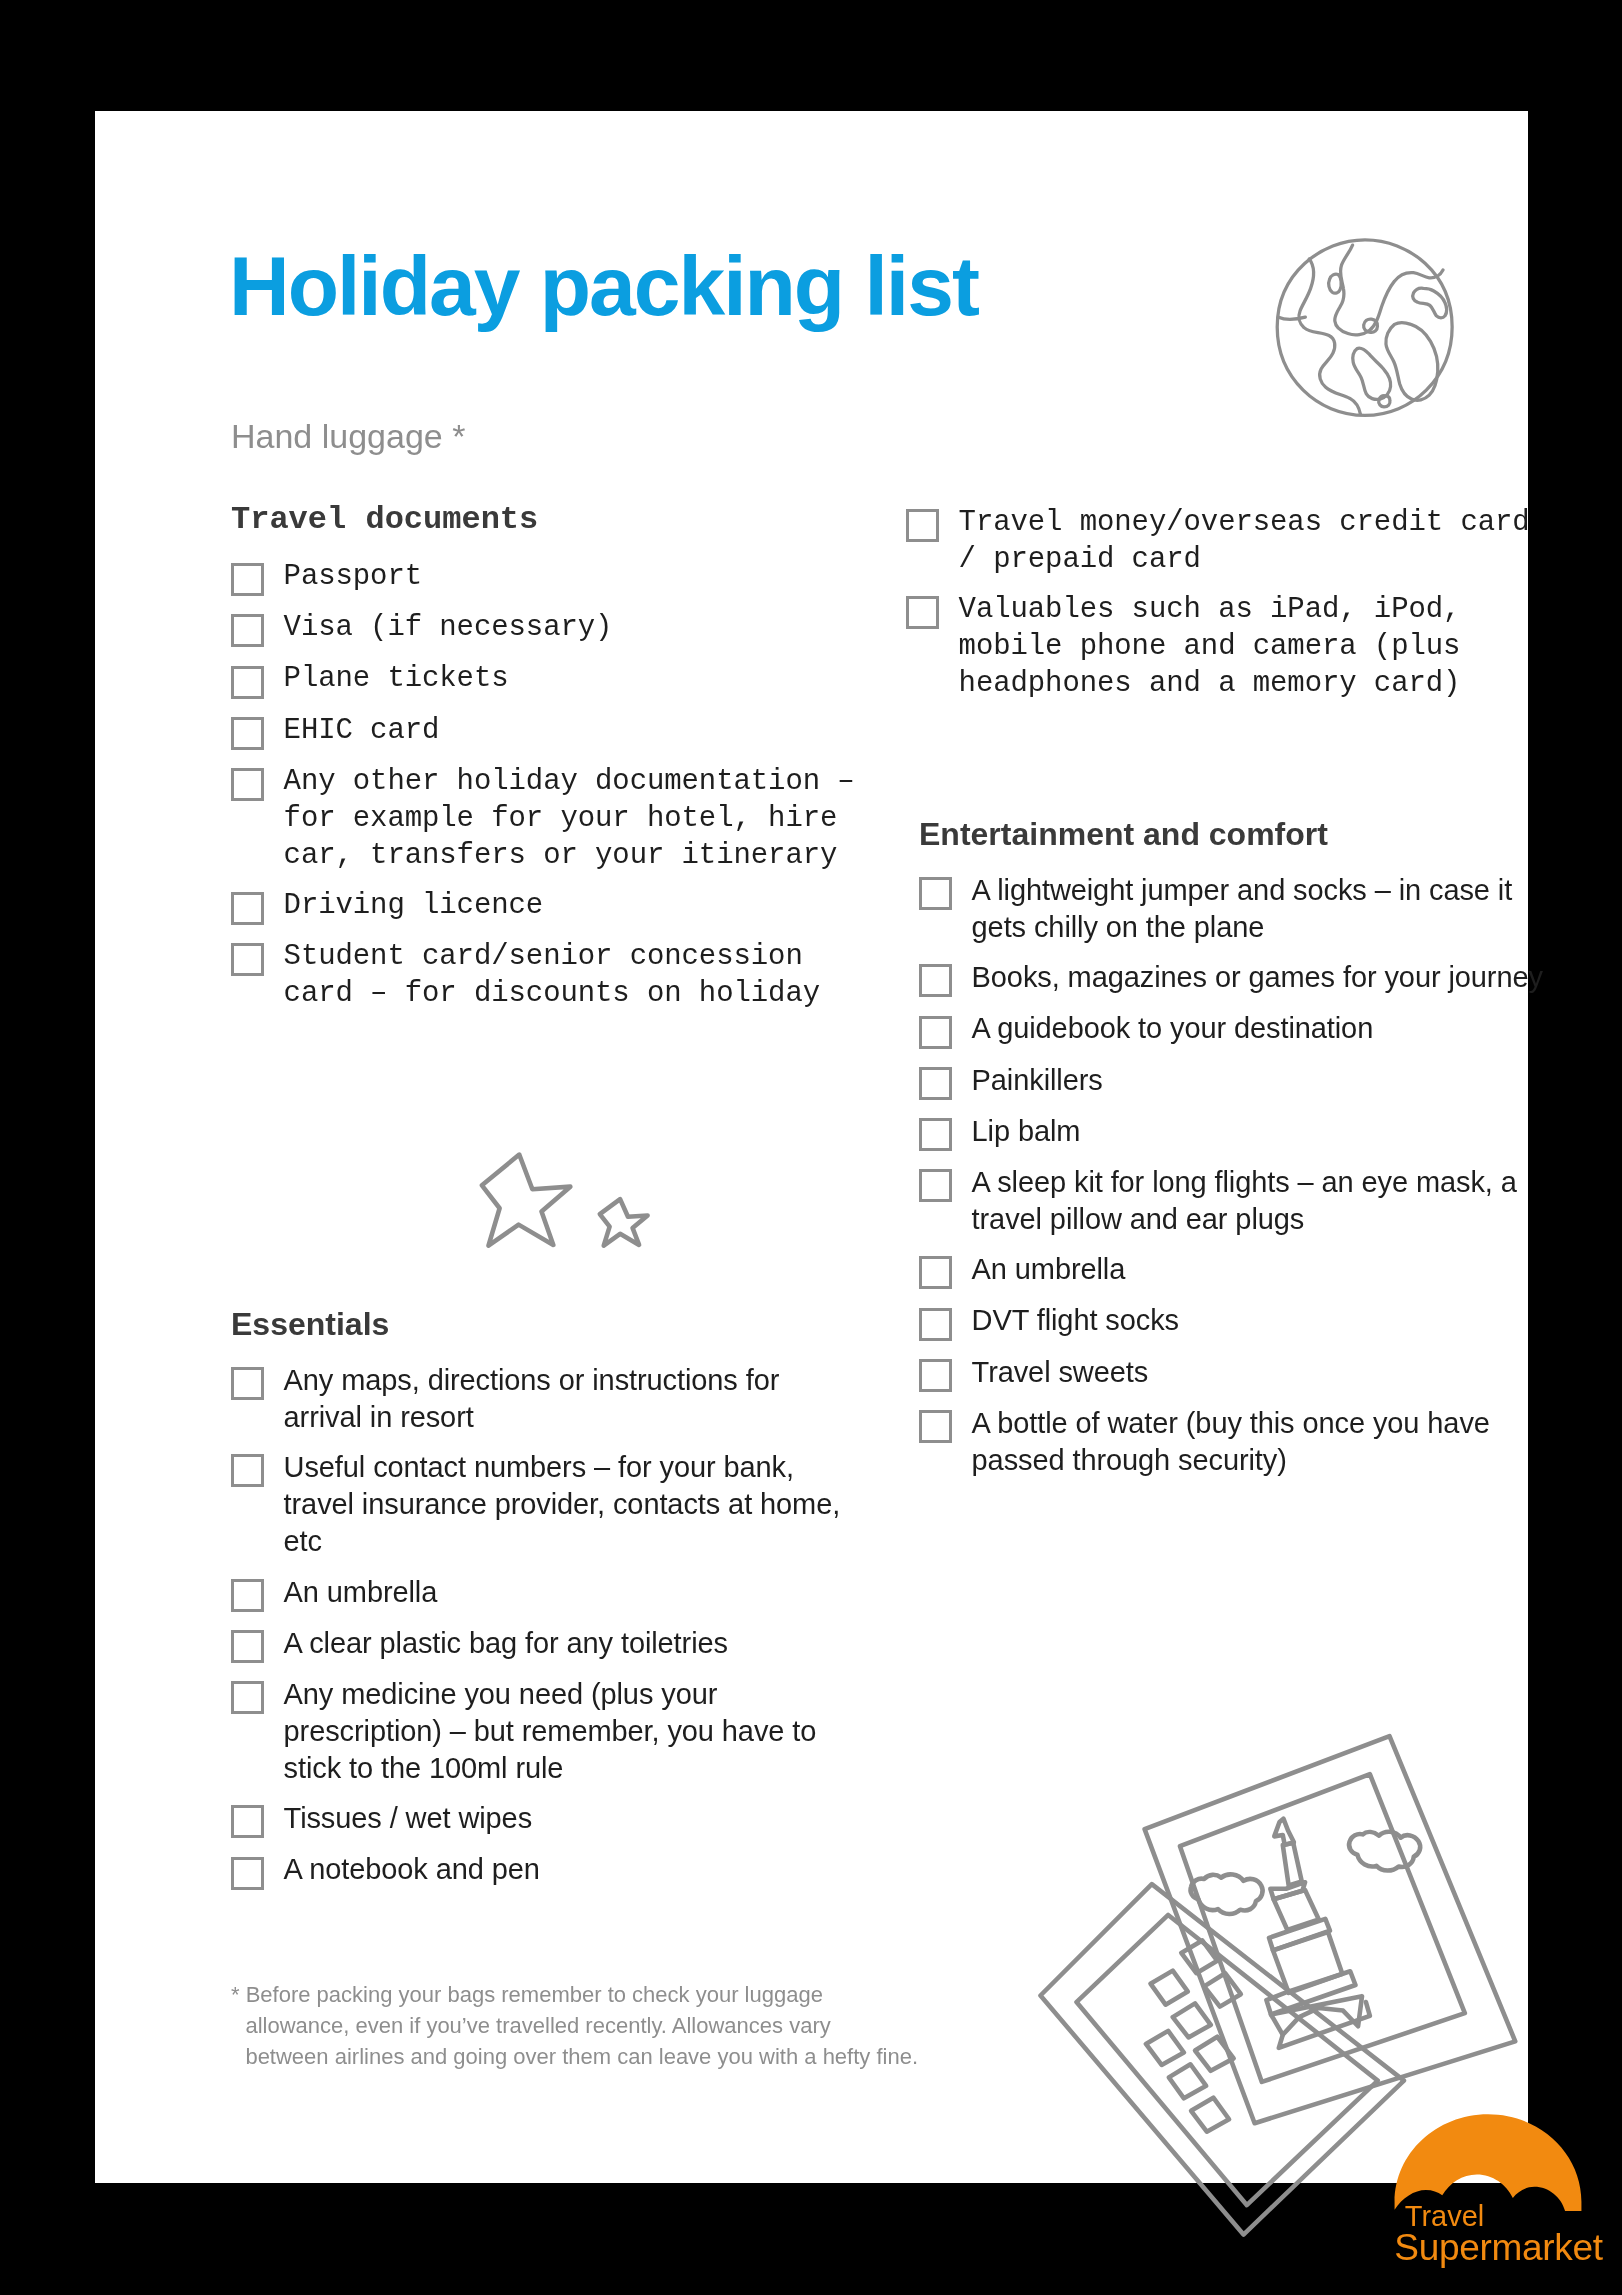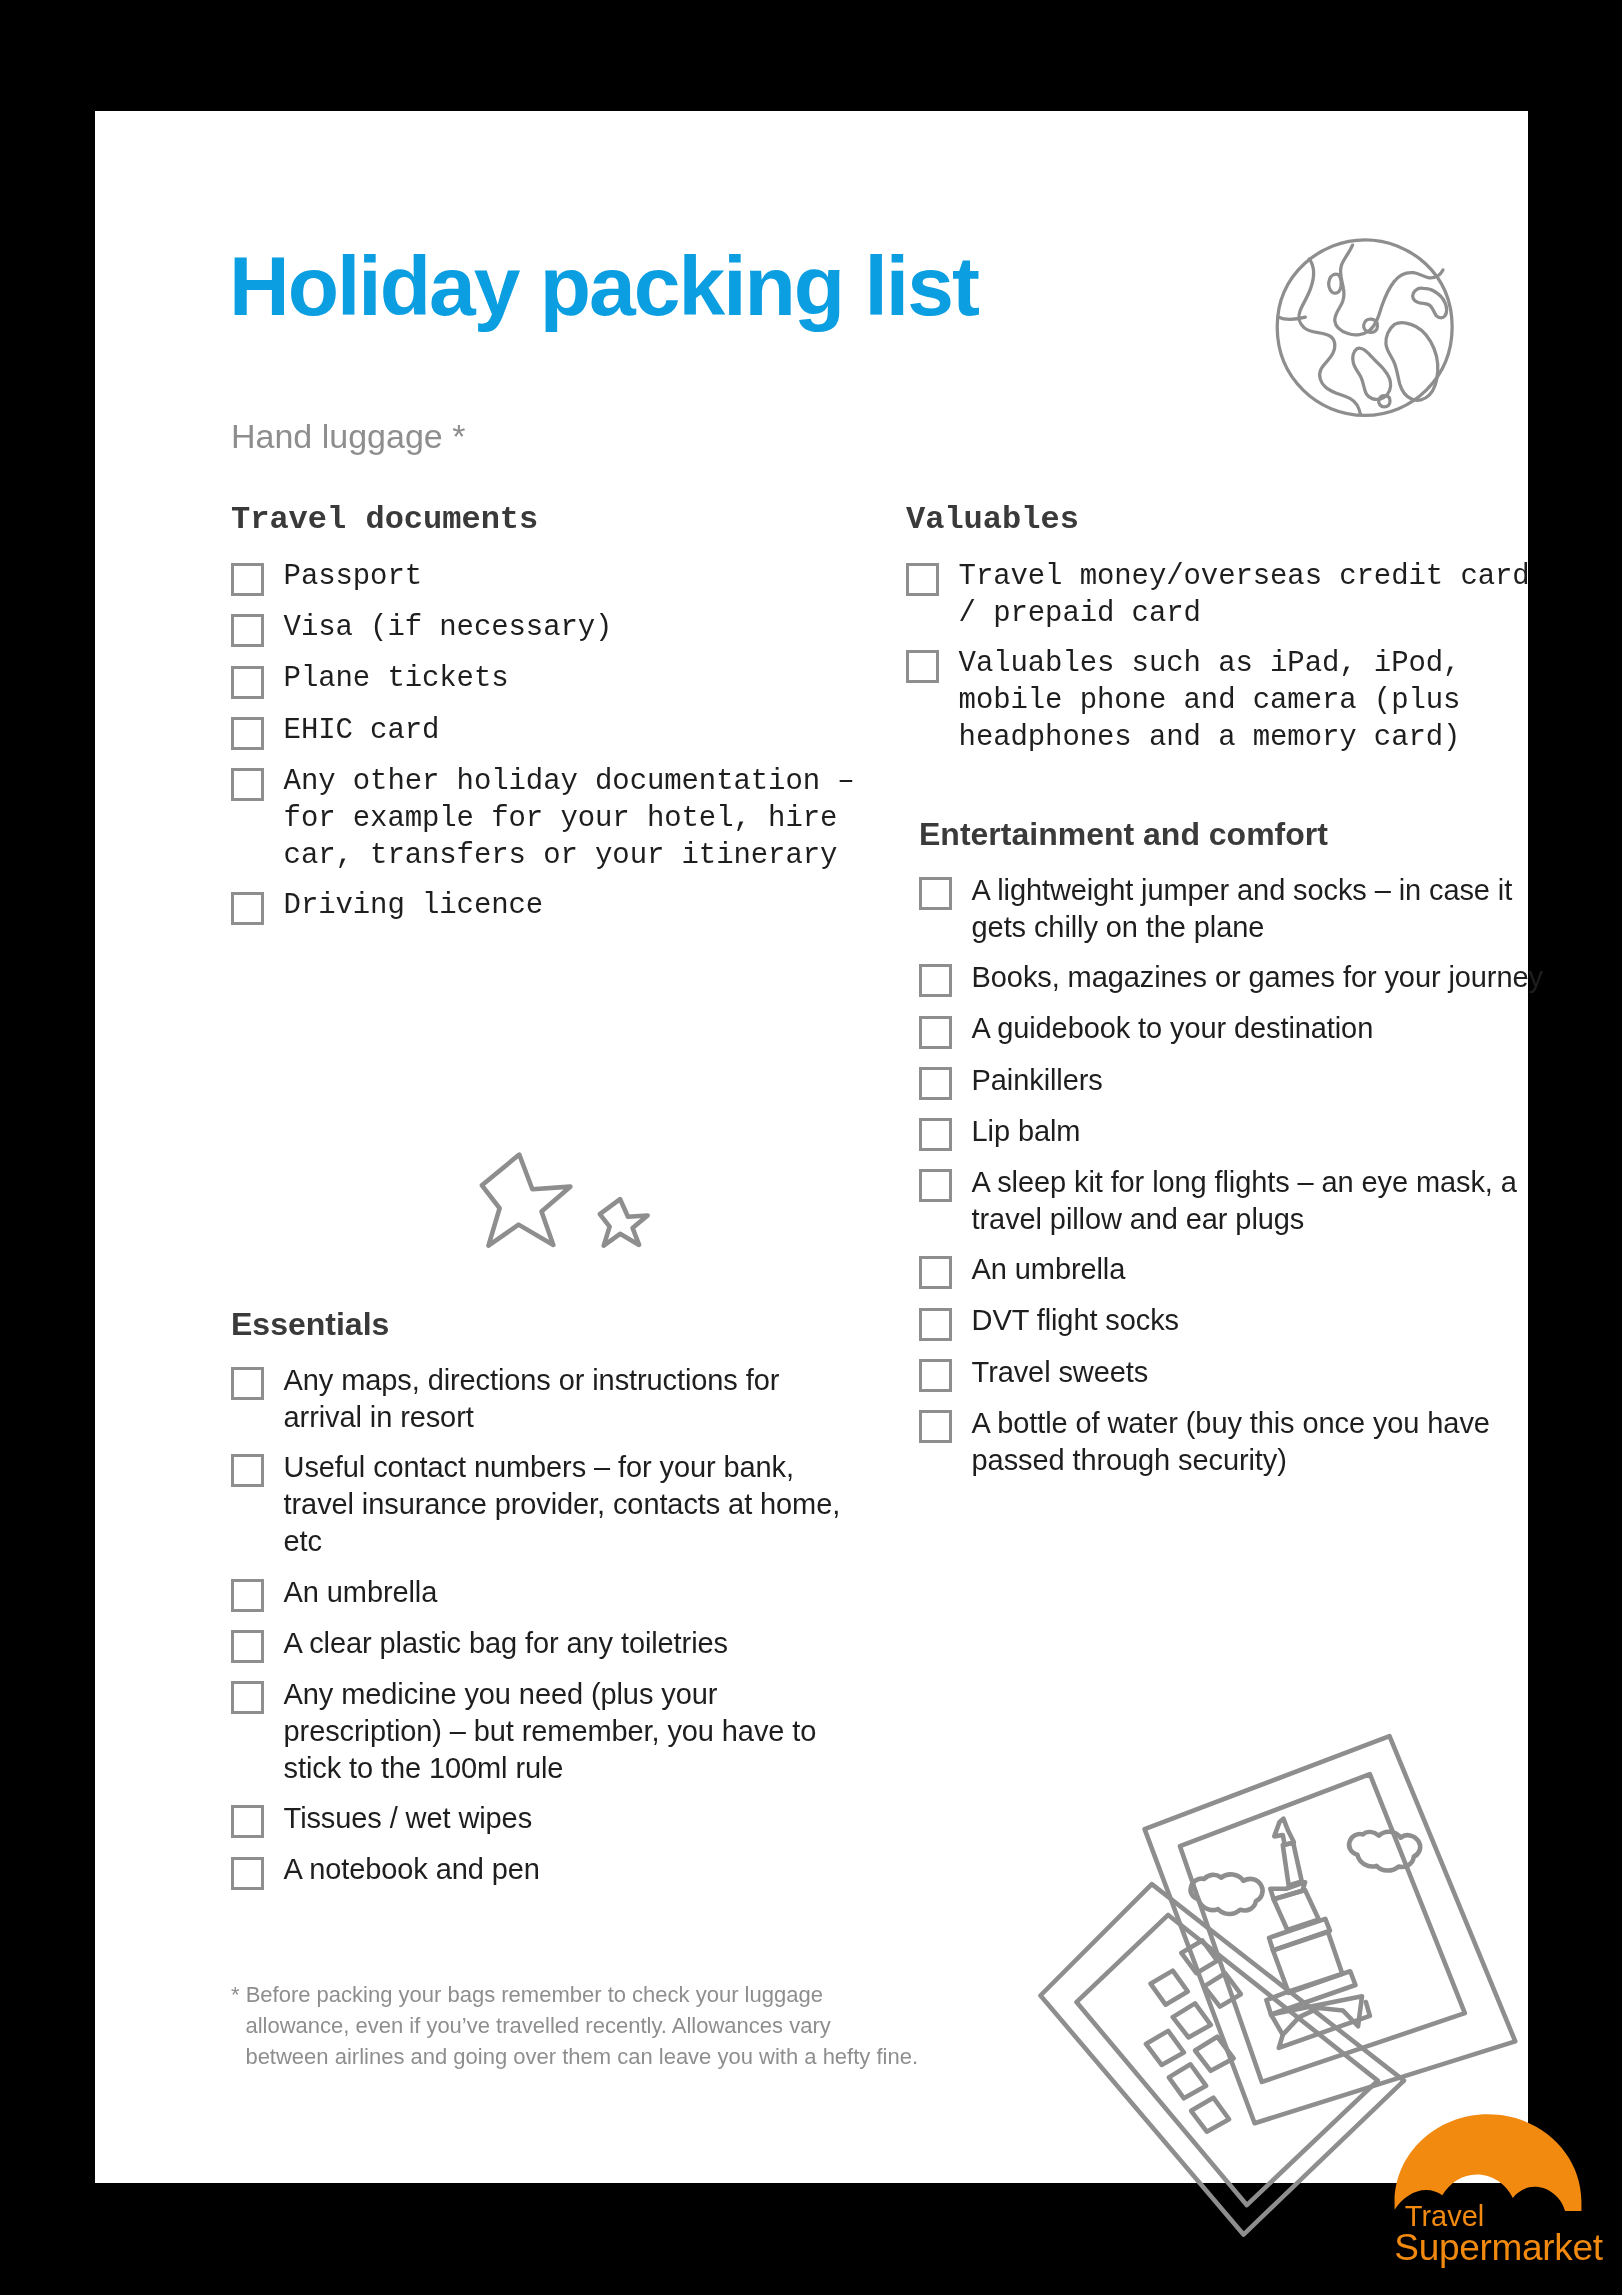--- a/index.html
+++ b/index.html
@@ -210,20 +210,24 @@
         <div class="item-label">EHIC card</div>
       </div>
       <div class="item">
         <div class="checkbox"></div>
         <div class="item-label">Any other holiday documentation – for example for your hotel, hire car, transfers or your itinerary</div>
       </div>
       <div class="item">
         <div class="checkbox"></div>
         <div class="item-label">Driving licence</div>
       </div>
+      <div class="item">
+        <div class="checkbox"></div>
+        <div class="item-label">Student card/senior concession card – for discounts on holiday</div>
+      </div>
     </div>
   </div>
 
   <div class="stars">
     <svg viewBox="0 0 310 200" width="203" height="131" fill="none" stroke="#8e8e8e" stroke-width="7" stroke-linecap="round" stroke-linejoin="round">
       <path d="M63 39 L 83 92 L 141 88 L 97 126 L 115 177 L 62 146 L 16 178 L 33 121 L 6 86 L 63 39 Z"></path>
       <path d="M217 107 L 229 134 L 259 132 L 236 151 L 246 177 L 217 160 L 192 178 L 201 149 L 186 130 L 217 107 Z"></path>
     </svg>
   </div>
 
@@ -255,21 +259,20 @@
       <div class="item-label">Tissues / wet wipes</div>
     </div>
     <div class="item">
       <div class="checkbox"></div>
       <div class="item-label">A notebook and pen</div>
     </div>
   </div>
 
   <div class="col col-right">
     <div class="section">
-      <div class="section-title">Valuables</div>
 
       <div class="item">
         <div class="checkbox"></div>
         <div class="item-label">Travel money/overseas credit card / prepaid card</div>
       </div>
       <div class="item">
         <div class="checkbox"></div>
         <div class="item-label">Valuables such as iPad, iPod, mobile phone and camera (plus headphones and a memory card)</div>
       </div>
     </div>

